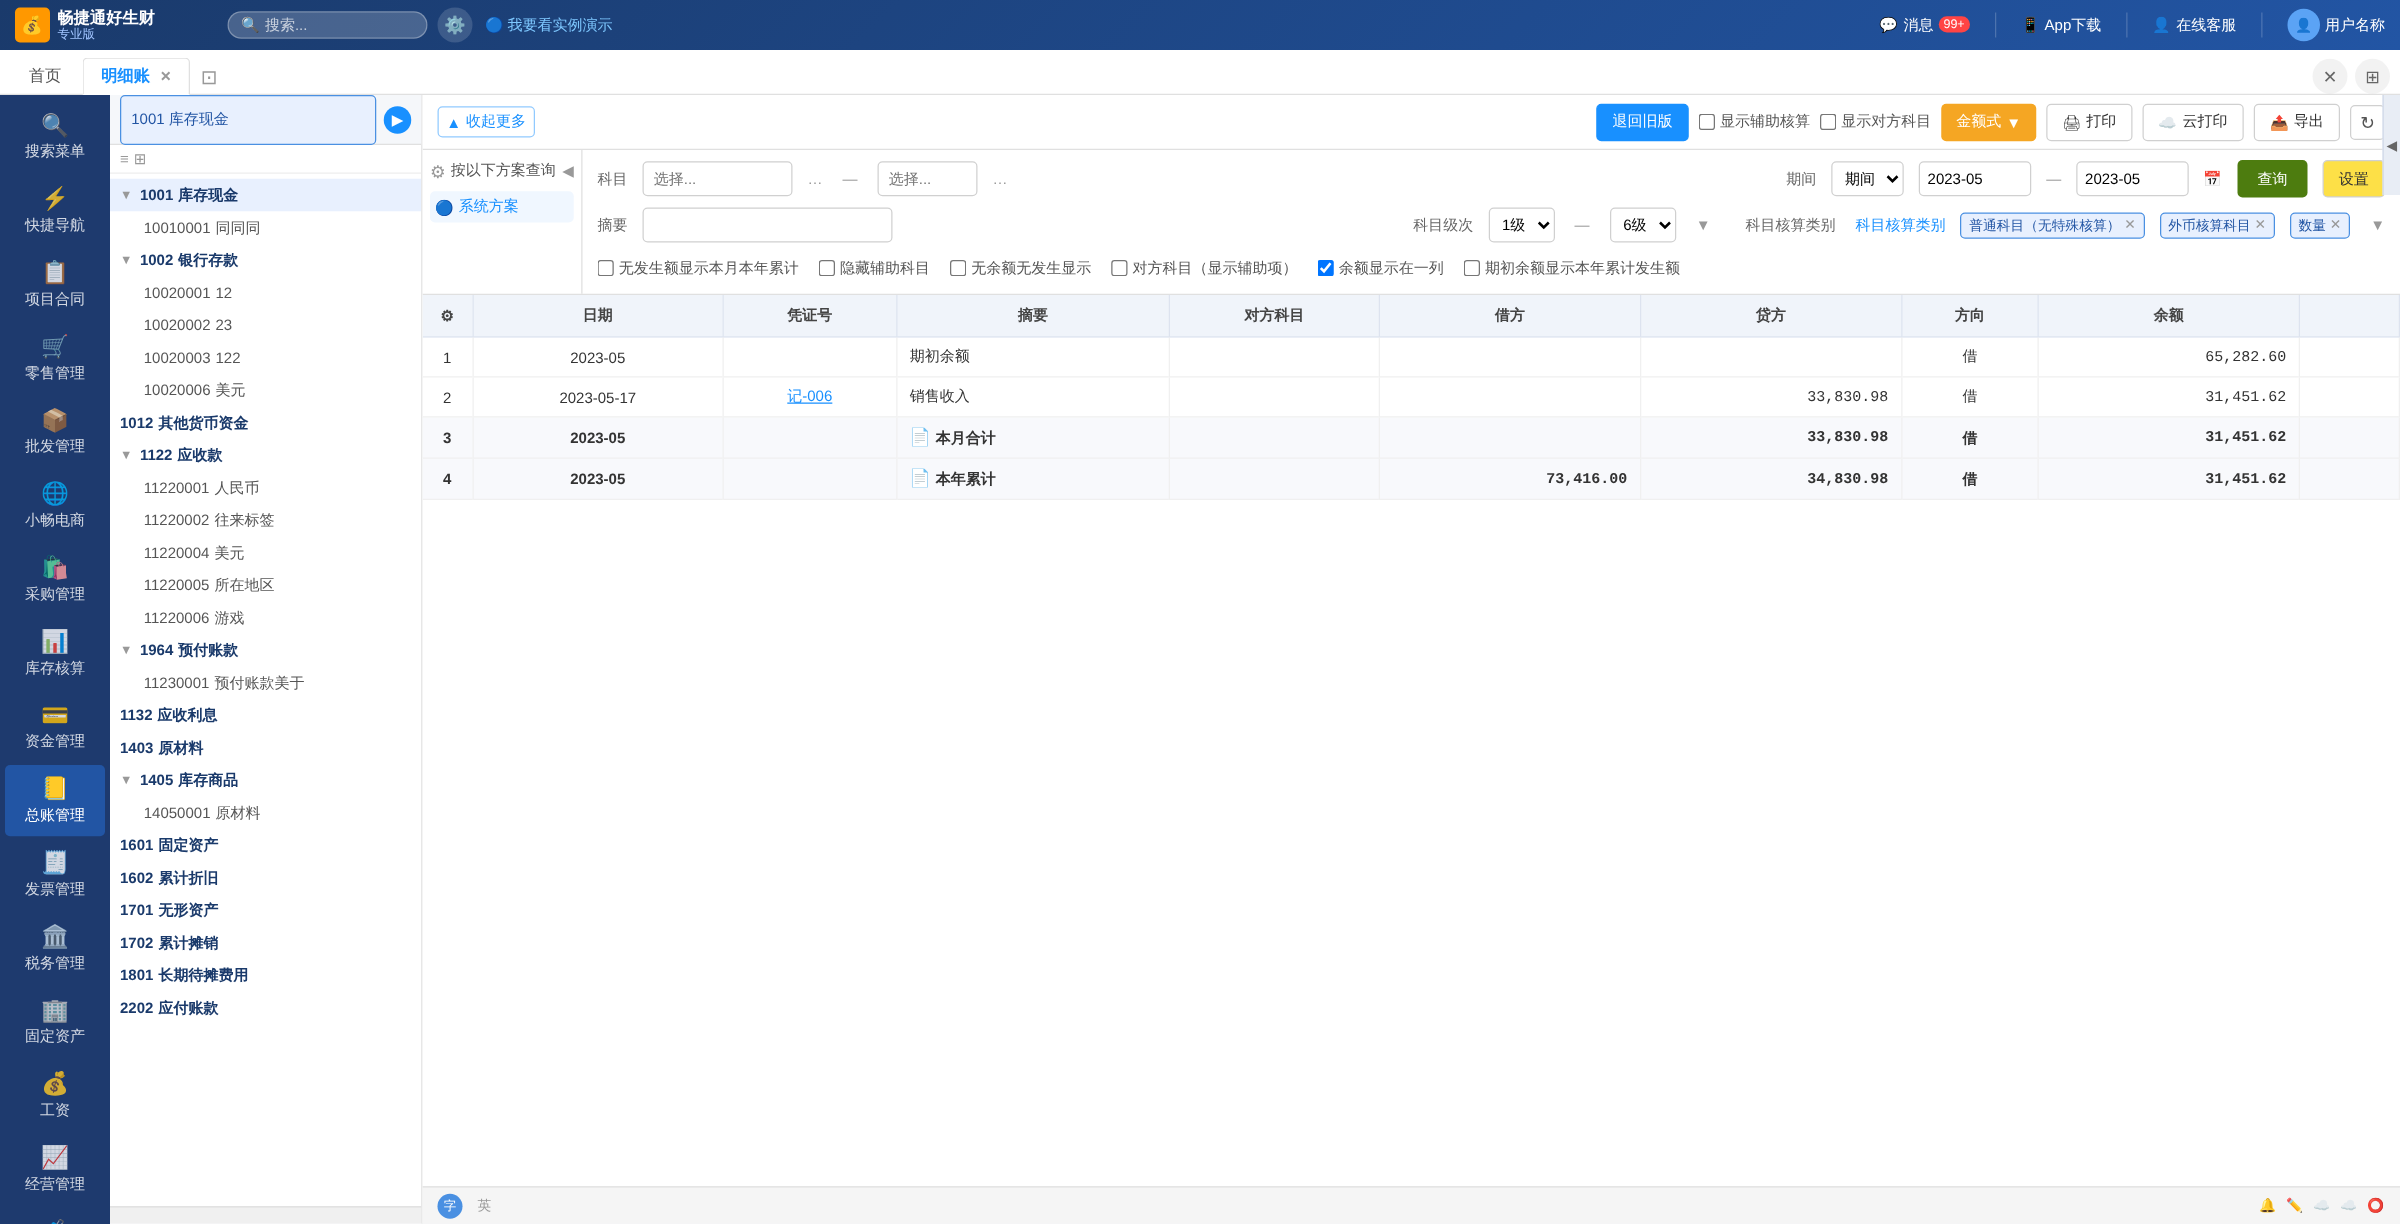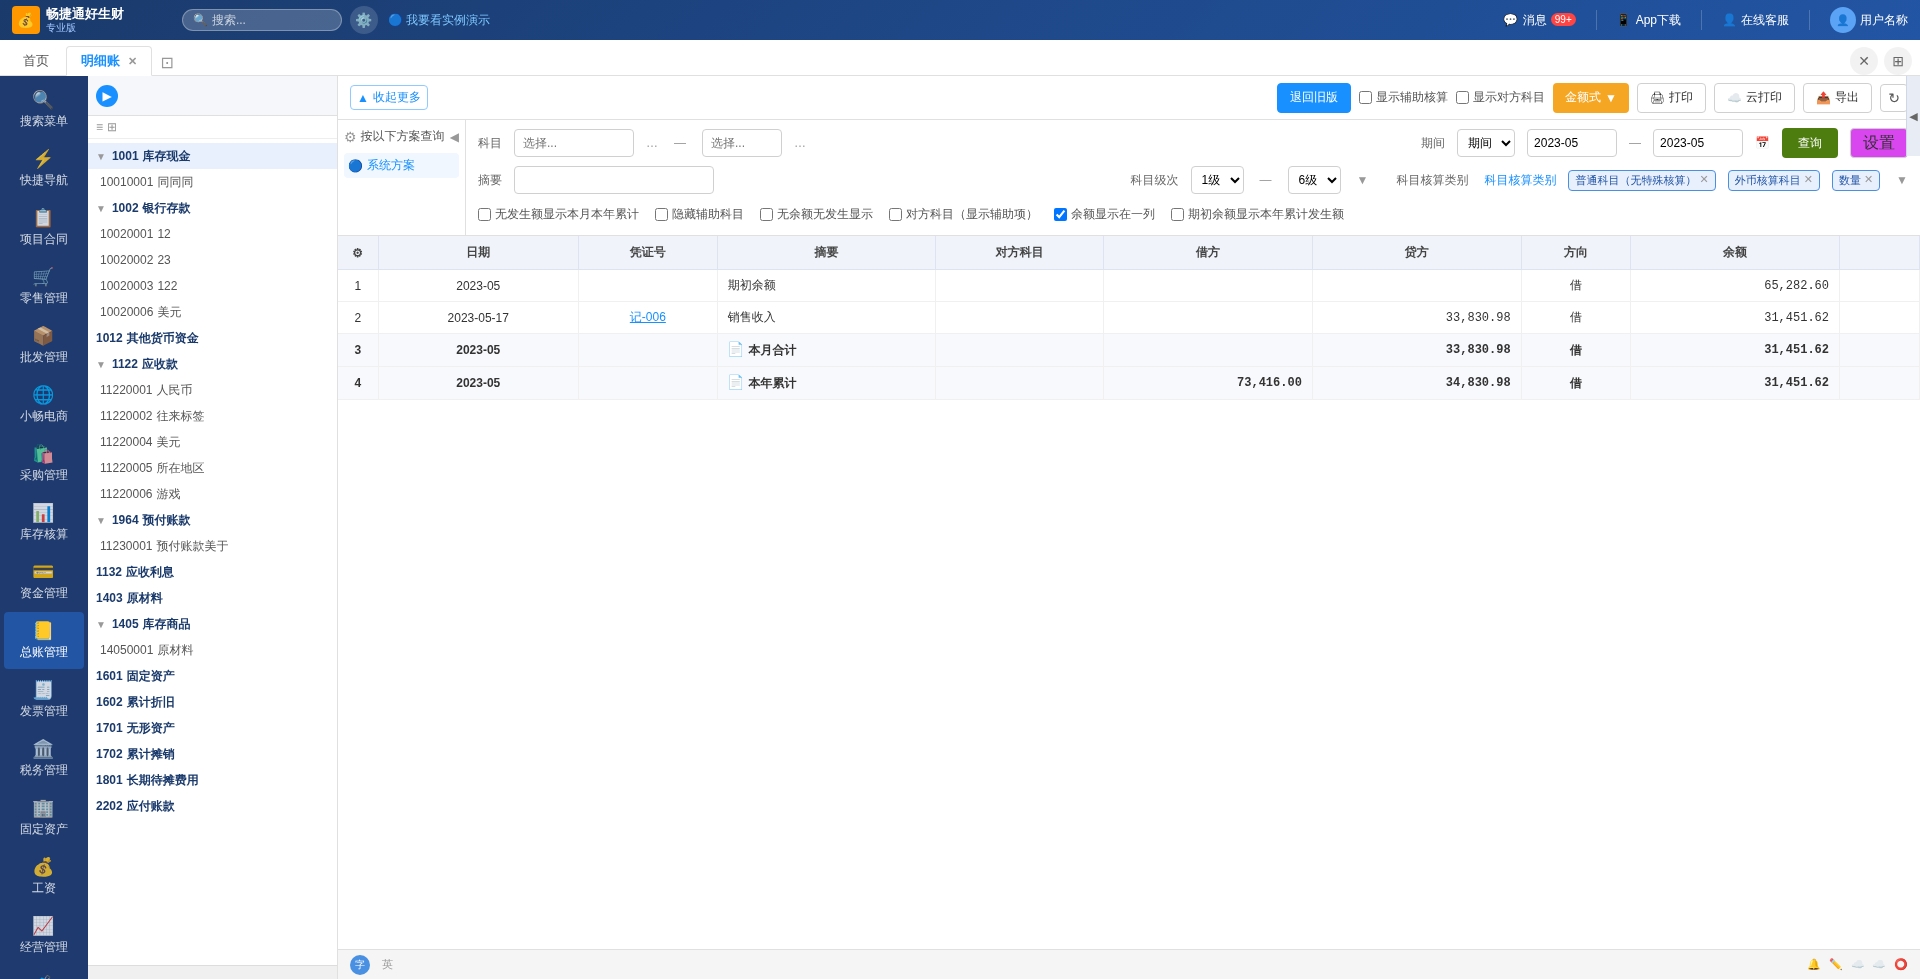--- a/index.html
+++ b/index.html
@@ -251,21 +251,21 @@
       cursor: pointer;
       font-size: 12px;
       color: #333;
       display: flex;
       align-items: center;
       gap: 4px;
       line-height: 1.5;
     }
     .tree-item.selected { background: #e8f0fe; color: #1890ff; font-weight: bold; }
     .tree-item.parent { font-weight: bold; color: #1a3a6b; }
-    .tree-item.child { padding-left: 12px; color: #555; }
+    .tree-item.child { padding-left: 27px; color: #555; }
     .tree-item .toggle { color: #999; margin-right: 2px; font-size: 10px; }
     .account-panel-scroll {
       height: 14px;
       background: #f0f0f0;
       border-top: 1px solid #ddd;
       display: flex;
       align-items: center;
     }
 
     
@@ -381,24 +381,24 @@
       color: #fff;
       border: none;
       border-radius: 4px;
       cursor: pointer;
       font-size: 12px;
     }
     .setup-btn {
       height: 30px;
       padding: 0 12px;
       border: 1px solid #d0d0d0;
-      background: #d946ef;
-      border-radius: 4px;
-      cursor: pointer;
-      font-size: 16px;
+      background: #fde047;
+      border-radius: 4px;
+      cursor: pointer;
+      font-size: 12px;
       color: #333;
     }
     .checkbox-row {
       display: flex;
       align-items: center;
       gap: 16px;
       padding: 4px 0;
     }
 
     
@@ -648,20 +648,23 @@
     </div>
     <div class="sidebar-item">
       <div class="s-icon">🧳</div>
 
     </div>
 
   </div>
 
   <div class="account-panel">
     <div class="account-panel-header">
+      <div class="account-panel-header account-name" style="background:#e8f0fe;border:1px solid #4a90e2;border-radius:4px;padding:3px 8px;font-size:12px;color:#2255a4;cursor:pointer;display:flex;align-items:center;gap:4px;flex:1;">
+        <span>1001 库存现金</span>
+      </div>
       <div class="nav-arrow">▶</div>
     </div>
     <div style="display:flex;align-items:center;padding:4px 8px;gap:4px;border-bottom:1px solid #eee;">
       <div style="display:flex;gap:4px;">
         <span style="cursor:pointer;color:#999;">≡</span>
         <span style="cursor:pointer;color:#999;">⊞</span>
       </div>
     </div>
     <div class="account-tree">
 

